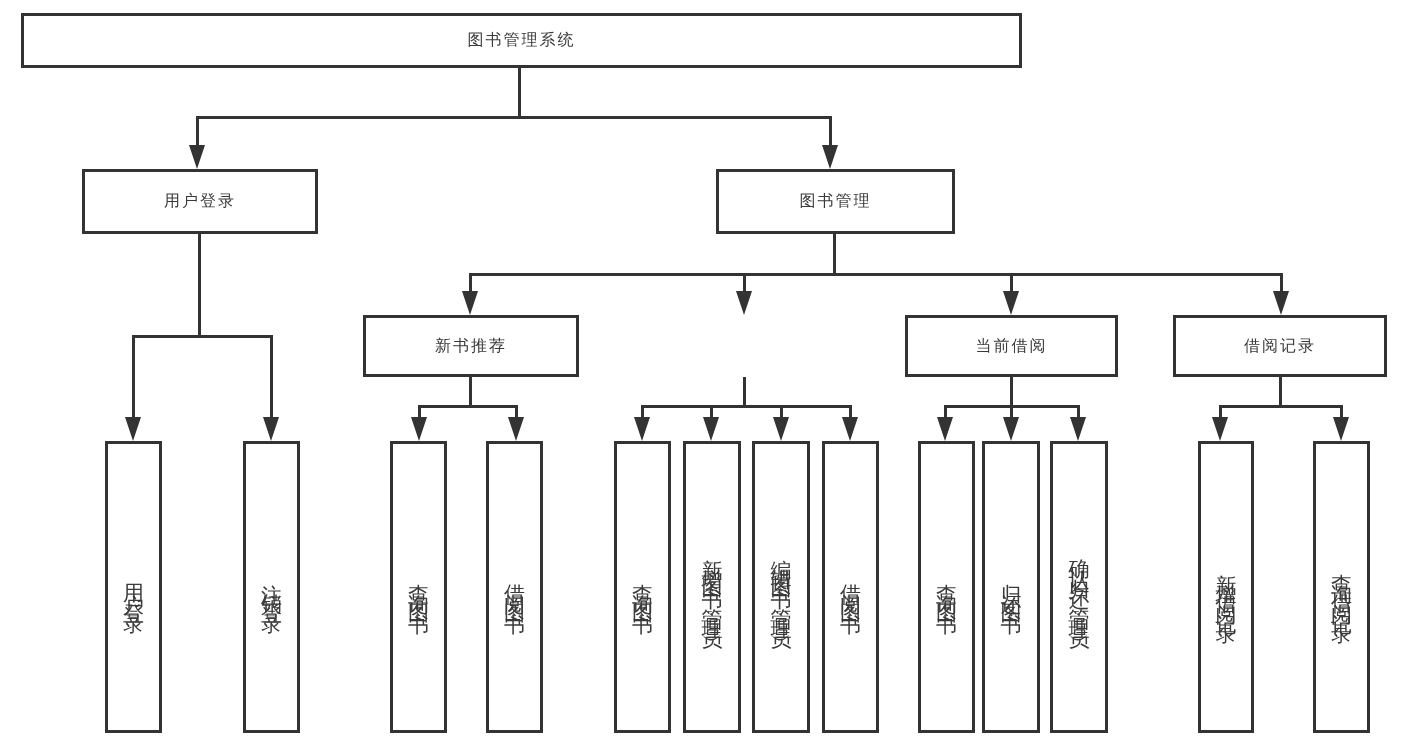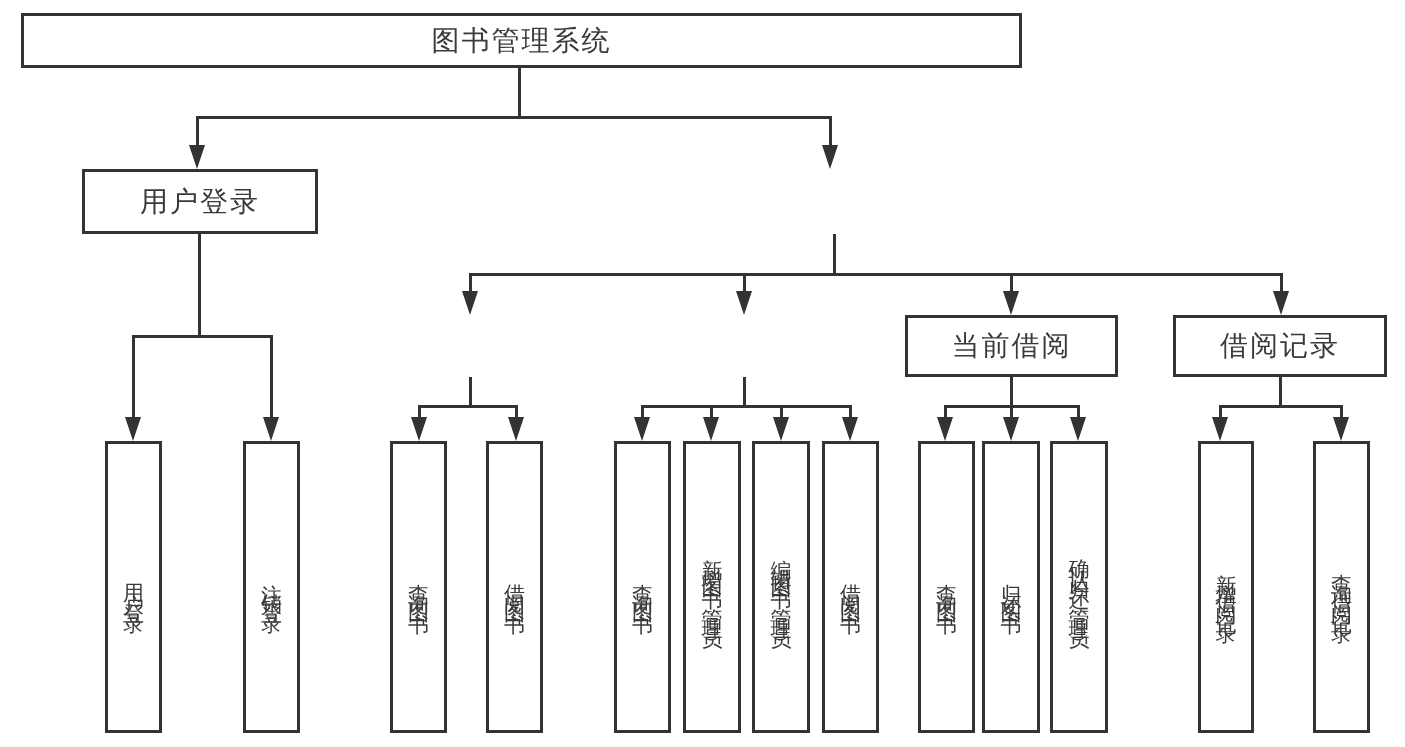--- a/index.html
+++ b/index.html
@@ -5,21 +5,21 @@
   html,body{margin:0;padding:0;background:#ffffff;}
   .stage{
     position:relative;width:1405px;height:747px;background:#ffffff;
     font-family:"Liberation Sans","DejaVu Sans",sans-serif;color:#333333;
     overflow:hidden;
   }
   .box{
     position:absolute;box-sizing:border-box;border:3px solid #333333;background:#ffffff;
     display:flex;align-items:center;justify-content:center;
   }
-  .box.h span{font-size:28px;letter-spacing:2px;white-space:nowrap;color:#3a3a3a;}
+  .box.h span{font-size:16px;letter-spacing:2px;white-space:nowrap;color:#3a3a3a;}
   .box.v span{
     writing-mode:vertical-rl;text-orientation:mixed;
     font-size:21px;letter-spacing:10px;color:#3a3a3a;white-space:nowrap;
   }
   .vline{position:absolute;width:3px;background:#333333;}
   .hline{position:absolute;height:3px;background:#333333;}
   .arrow{
     position:absolute;width:0;height:0;
     border-left:8px solid transparent;border-right:8px solid transparent;
     border-top:24px solid #333333;
@@ -35,21 +35,27 @@
 <div class="stage">
 
   <div class="box h" style="left:21px;top:13px;width:1001px;height:55px">
     <span>图书管理系统</span>
   </div>
 
   <div class="box h" style="left:82px;top:169px;width:236px;height:65px">
     <span>用户登录</span>
   </div>
 
+  <div class="box h" style="left:716px;top:169px;width:239px;height:65px">
+    <span>图书管理</span>
+  </div>
 
+  <div class="box h" style="left:363px;top:315px;width:216px;height:62px">
+    <span>新书推荐</span>
+  </div>
 
 
   <div class="box h" style="left:905px;top:315px;width:213px;height:62px">
     <span>当前借阅</span>
   </div>
 
   <div class="box h" style="left:1173px;top:315px;width:214px;height:62px">
     <span>借阅记录</span>
   </div>
 

